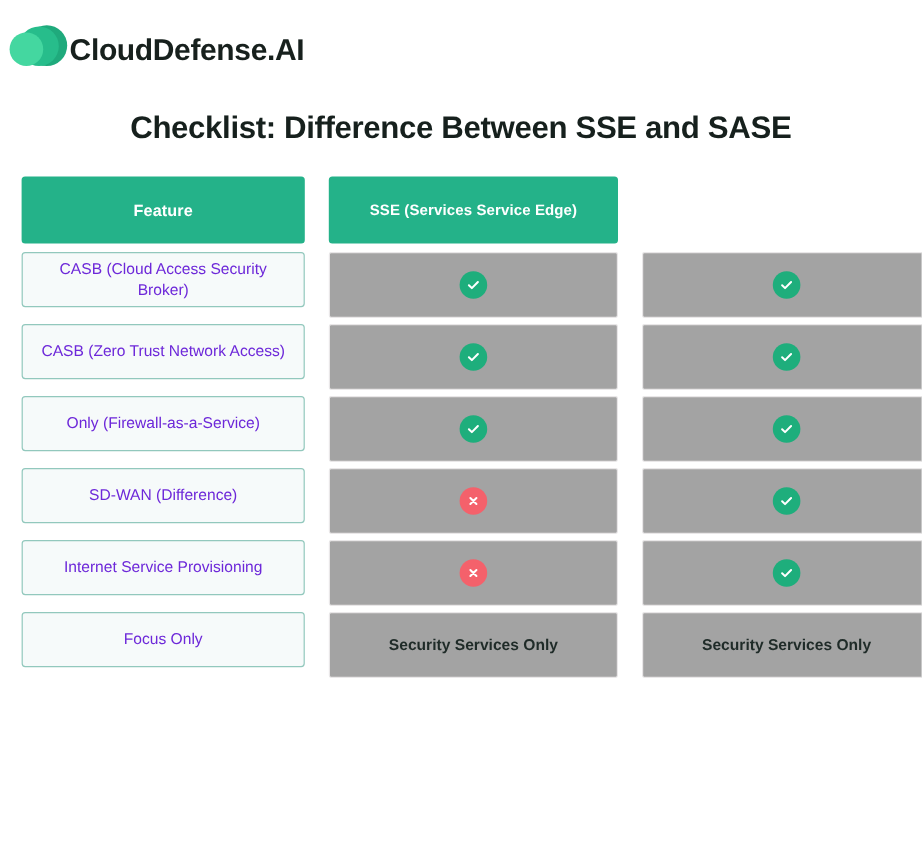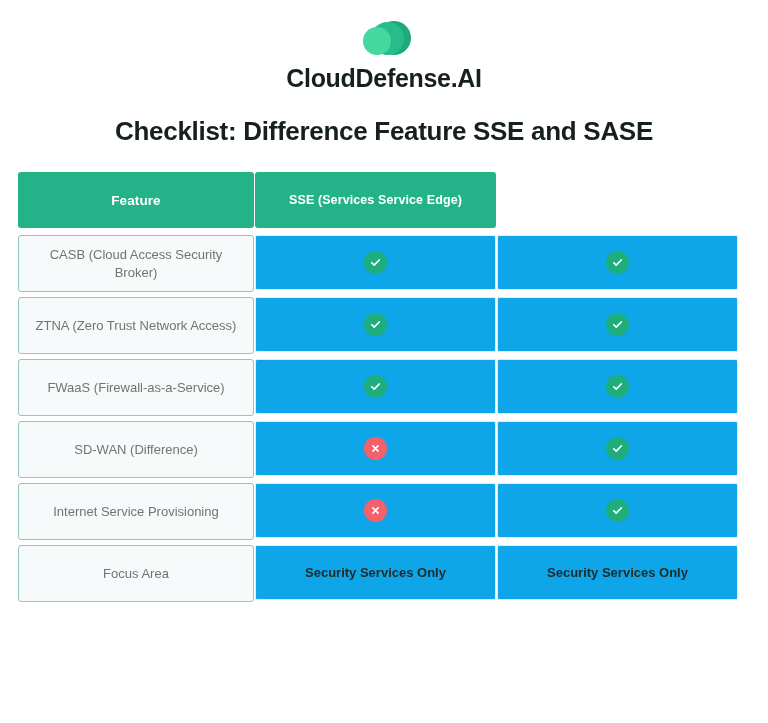--- a/index.html
+++ b/index.html
@@ -21,21 +21,21 @@
     width: 768px;
     height: 723px;
     box-sizing: border-box;
   }
 
   
   .brand {
     width: 100%;
     padding-top: 18px;
     display: flex;
-    flex-direction: column;
+    flex-direction: row;
     align-items: center;
   }
   .brand-mark {
     width: 58px;
     height: 40px;
     position: relative;
     margin-bottom: 8px;
   }
   .brand-mark .blob {
     position: absolute;
@@ -81,21 +81,21 @@
   }
 
   
   .table-wrap {
     margin-top: 25px;
     padding: 0 18px;
     box-sizing: border-box;
   }
   .t-row {
     display: flex;
-    gap: 1px;
+    gap: 20px;
     margin-bottom: 5px;
   }
   .t-row.header-row {
     margin-bottom: 7px;
   }
   .cell {
     box-sizing: border-box;
     display: flex;
     align-items: center;
     justify-content: center;
@@ -116,30 +116,30 @@
     letter-spacing: 0.1px;
     padding: 0 6px;
   }
   .head-cell.col-feature { font-size: 13.5px; }
 
   
   .feature-cell {
     background: #f6fafa;
     border: 1px solid #92c8bd;
     border-radius: 3px;
-    height: 57px;
+    height: 46px;
     font-size: 13px;
-    color: #737373;
+    color: #6d28d9;
     line-height: 1.35;
     padding: 0 10px;
   }
 
   
   .value-cell {
-    background: #0ea5e9;
+    background: #a3a3a3;
     border: 1px solid #e9e7e8;
     border-radius: 2px;
     height: 55px;
     font-size: 13px;
     font-weight: bold;
     color: #1f2b28;
     padding: 0 8px;
   }
 
   
@@ -162,21 +162,21 @@
 
   <div class="brand">
     <div class="brand-mark">
       <span class="blob blob-back"></span>
       <span class="blob blob-mid"></span>
       <span class="blob blob-front"></span>
     </div>
     <div class="brand-name">CloudDefense.AI</div>
   </div>
 
-  <div class="page-title">Checklist: Difference Feature SSE and SASE</div>
+  <div class="page-title">Checklist: Difference Between SSE and SASE</div>
 
   <div class="table-wrap">
 
     <div class="t-row header-row">
       <div class="cell head-cell col-feature">Feature</div>
       <div class="cell head-cell col-sse">SSE (Services Service Edge)</div>
     </div>
 
     <div id="table-body">
         <div class="t-row">
@@ -193,40 +193,40 @@
           <div class="cell value-cell col-sase">
             <span class="status-icon status-yes">
               <svg width="13" height="13" viewBox="0 0 16 16" aria-hidden="true">
                 <path d="M3.4 8.3 L6.4 11.2 L12.6 4.9" fill="none" stroke="#ffffff" stroke-width="2.1" stroke-linecap="round" stroke-linejoin="round"></path>
               </svg>
             </span>
           </div>
         </div>
         <div class="t-row">
           <div class="cell feature-cell col-feature">
-            <span>ZTNA (Zero Trust Network Access)</span>
-          </div>
-          <div class="cell value-cell col-sse">
-            <span class="status-icon status-yes">
-              <svg width="13" height="13" viewBox="0 0 16 16" aria-hidden="true">
-                <path d="M3.4 8.3 L6.4 11.2 L12.6 4.9" fill="none" stroke="#ffffff" stroke-width="2.1" stroke-linecap="round" stroke-linejoin="round"></path>
-              </svg>
-            </span>
-          </div>
-          <div class="cell value-cell col-sase">
-            <span class="status-icon status-yes">
-              <svg width="13" height="13" viewBox="0 0 16 16" aria-hidden="true">
-                <path d="M3.4 8.3 L6.4 11.2 L12.6 4.9" fill="none" stroke="#ffffff" stroke-width="2.1" stroke-linecap="round" stroke-linejoin="round"></path>
-              </svg>
-            </span>
-          </div>
-        </div>
-        <div class="t-row">
-          <div class="cell feature-cell col-feature">
-            <span>FWaaS (Firewall-as-a-Service)</span>
+            <span>CASB (Zero Trust Network Access)</span>
+          </div>
+          <div class="cell value-cell col-sse">
+            <span class="status-icon status-yes">
+              <svg width="13" height="13" viewBox="0 0 16 16" aria-hidden="true">
+                <path d="M3.4 8.3 L6.4 11.2 L12.6 4.9" fill="none" stroke="#ffffff" stroke-width="2.1" stroke-linecap="round" stroke-linejoin="round"></path>
+              </svg>
+            </span>
+          </div>
+          <div class="cell value-cell col-sase">
+            <span class="status-icon status-yes">
+              <svg width="13" height="13" viewBox="0 0 16 16" aria-hidden="true">
+                <path d="M3.4 8.3 L6.4 11.2 L12.6 4.9" fill="none" stroke="#ffffff" stroke-width="2.1" stroke-linecap="round" stroke-linejoin="round"></path>
+              </svg>
+            </span>
+          </div>
+        </div>
+        <div class="t-row">
+          <div class="cell feature-cell col-feature">
+            <span>Only (Firewall-as-a-Service)</span>
           </div>
           <div class="cell value-cell col-sse">
             <span class="status-icon status-yes">
               <svg width="13" height="13" viewBox="0 0 16 16" aria-hidden="true">
                 <path d="M3.4 8.3 L6.4 11.2 L12.6 4.9" fill="none" stroke="#ffffff" stroke-width="2.1" stroke-linecap="round" stroke-linejoin="round"></path>
               </svg>
             </span>
           </div>
           <div class="cell value-cell col-sase">
             <span class="status-icon status-yes">
@@ -269,21 +269,21 @@
           <div class="cell value-cell col-sase">
             <span class="status-icon status-yes">
               <svg width="13" height="13" viewBox="0 0 16 16" aria-hidden="true">
                 <path d="M3.4 8.3 L6.4 11.2 L12.6 4.9" fill="none" stroke="#ffffff" stroke-width="2.1" stroke-linecap="round" stroke-linejoin="round"></path>
               </svg>
             </span>
           </div>
         </div>
         <div class="t-row">
           <div class="cell feature-cell col-feature">
-            <span>Focus Area</span>
+            <span>Focus Only</span>
           </div>
           <div class="cell value-cell col-sse">
             <span>Security Services Only</span>
           </div>
           <div class="cell value-cell col-sase">
             <span>Security Services Only</span>
           </div>
         </div>
       </div>
 

